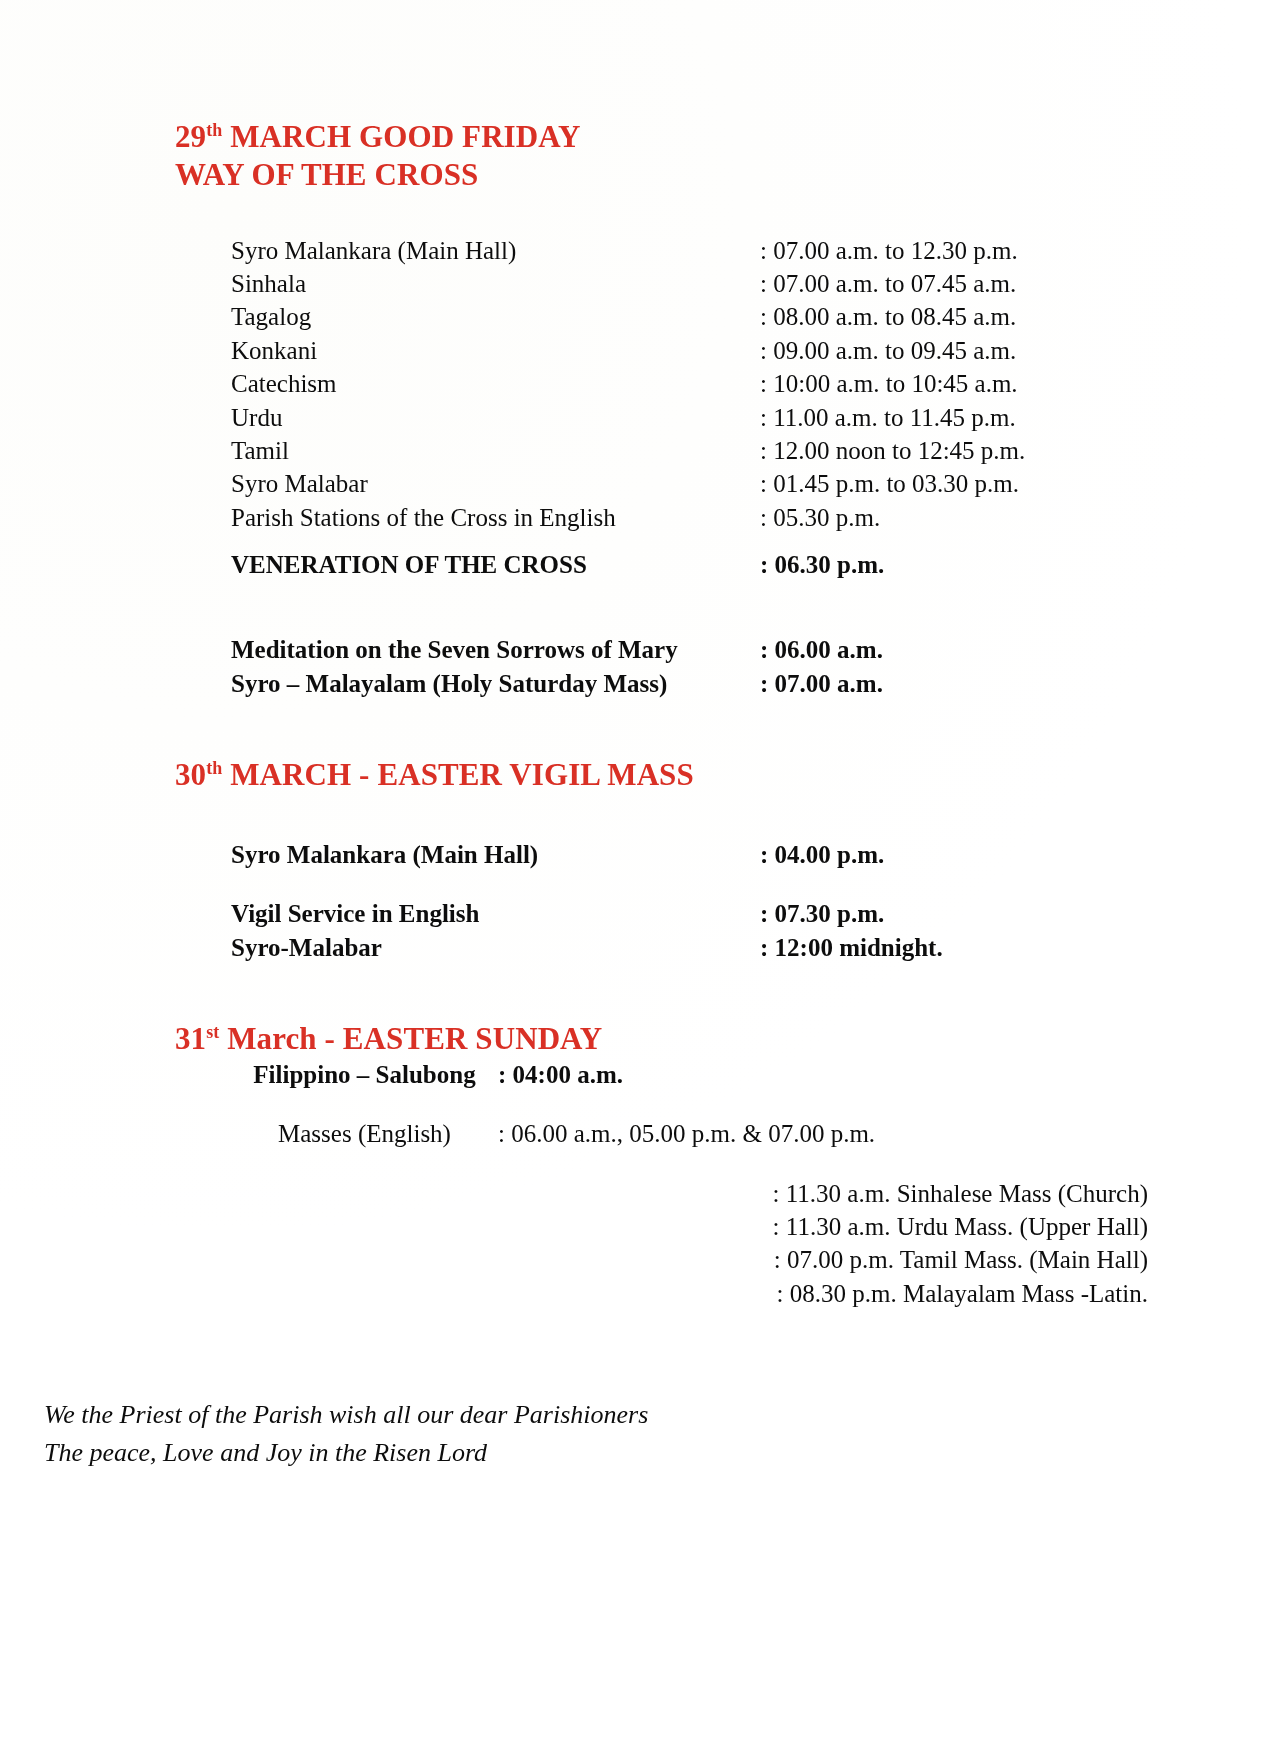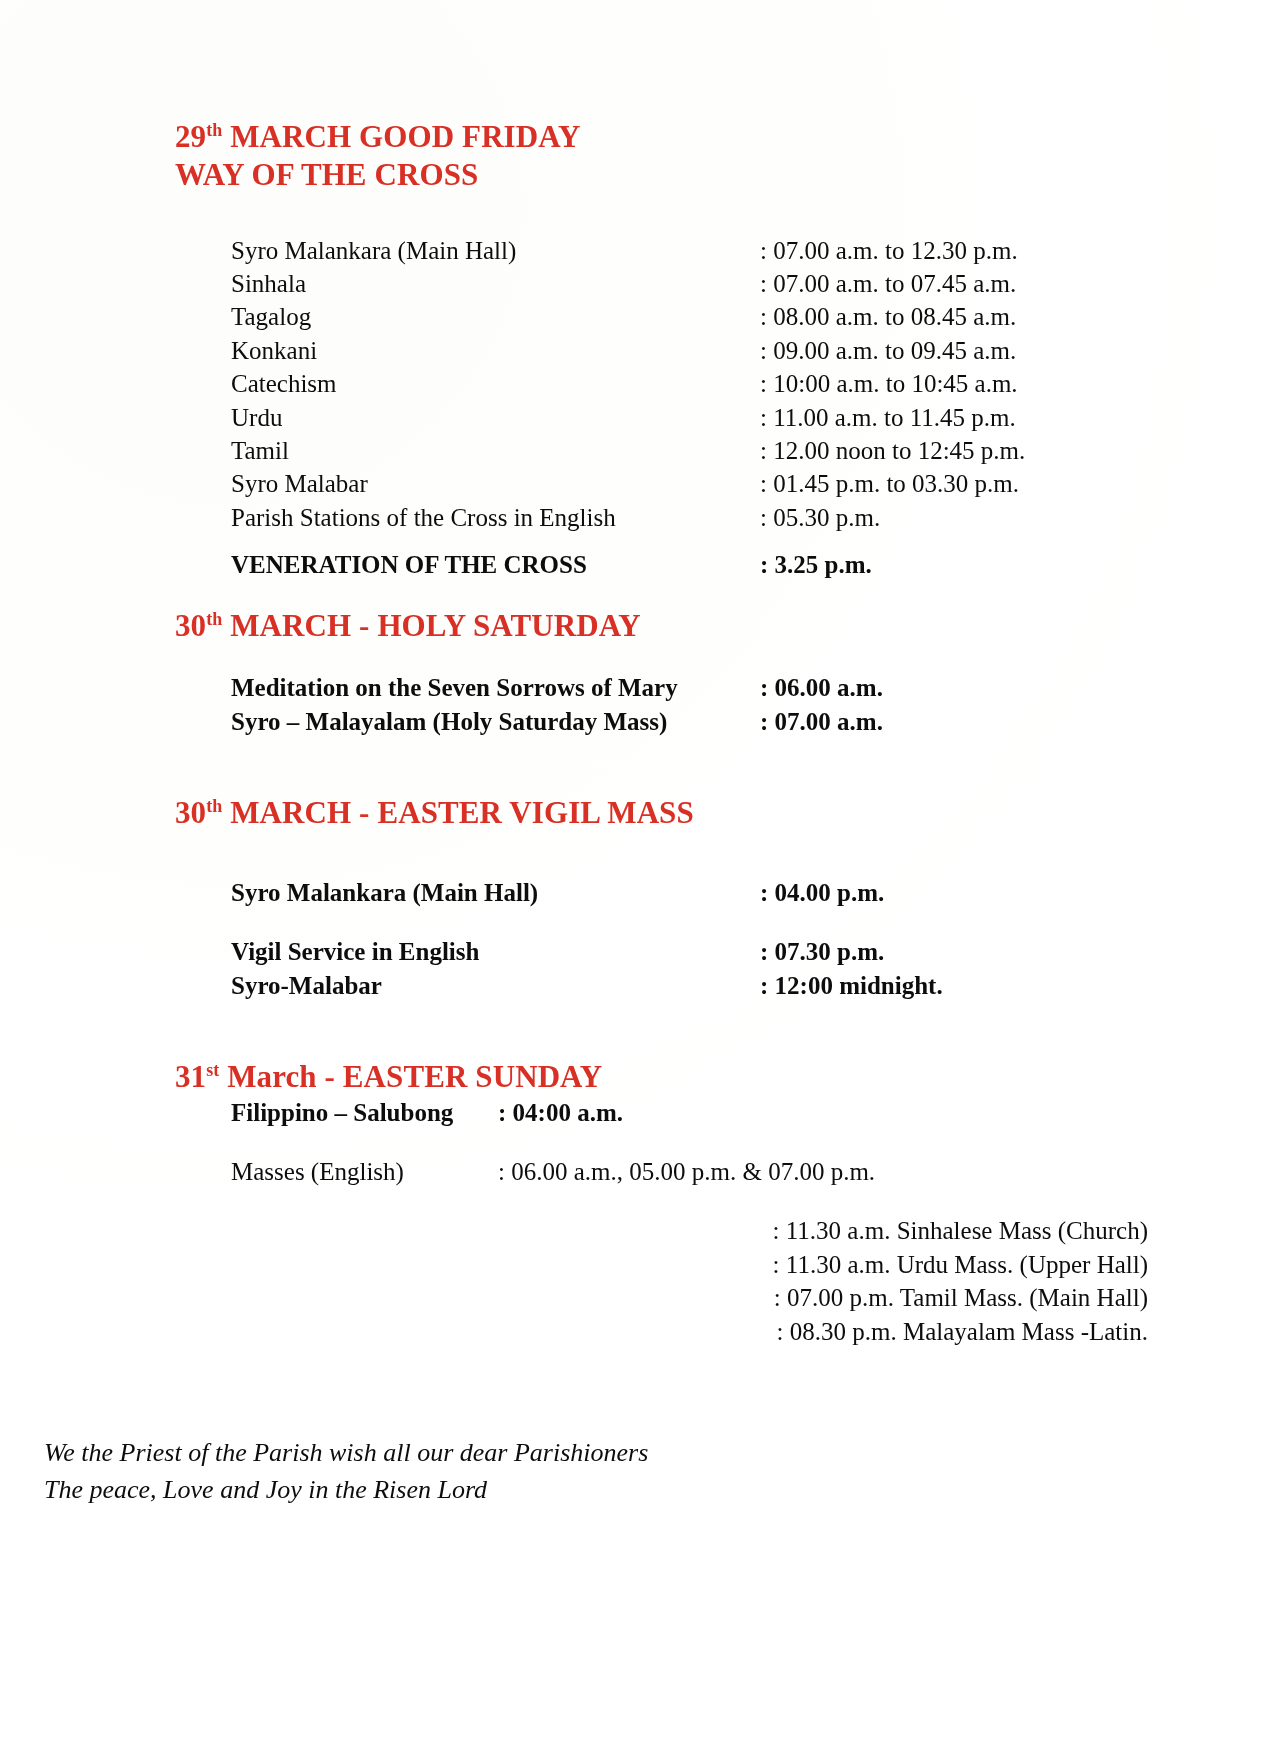--- a/index.html
+++ b/index.html
@@ -67,20 +67,21 @@
   }
 
   .row.bold .label,
   .row.bold .value { font-weight: bold; }
 
   
   .rows-es { margin-left: 231px; }
   .rows-es .row .label {
     width: 267px;
     flex: 0 0 267px;
+    text-align: center;
   }
 
   .gap-sm { height: 14px; }
   .gap-md { height: 26px; }
   .gap-lg { height: 40px; }
   .gap-xl { height: 56px; }
 
   
   .sub-list { margin-left: 498px; }
   .sub-list .sub-item {
@@ -151,28 +152,25 @@
     </div>
     <div class="row">
       <span class="label">Parish Stations of the Cross in English</span>
       <span class="value">: 05.30 p.m.</span>
     </div>
 
     <div class="gap-sm"></div>
 
     <div class="row bold">
       <span class="label">VENERATION OF THE CROSS</span>
-      <span class="value">: 3.25 p.m.</span>
+      <span class="value">: 06.30 p.m.</span>
     </div>
   </div>
 
   <div class="gap-md"></div>
-  <div class="head-block">
-    <div class="sec-head"><span>30</span><sup>th</sup><span> MARCH - HOLY SATURDAY</span></div>
-  </div>
 
   <div class="gap-md"></div>
 
   <div class="rows">
     <div class="row bold">
       <span class="label">Meditation on the Seven Sorrows of Mary</span>
       <span class="value">: 06.00 a.m.</span>
     </div>
     <div class="row bold">
       <span class="label">Syro – Malayalam (Holy Saturday Mass)</span>

